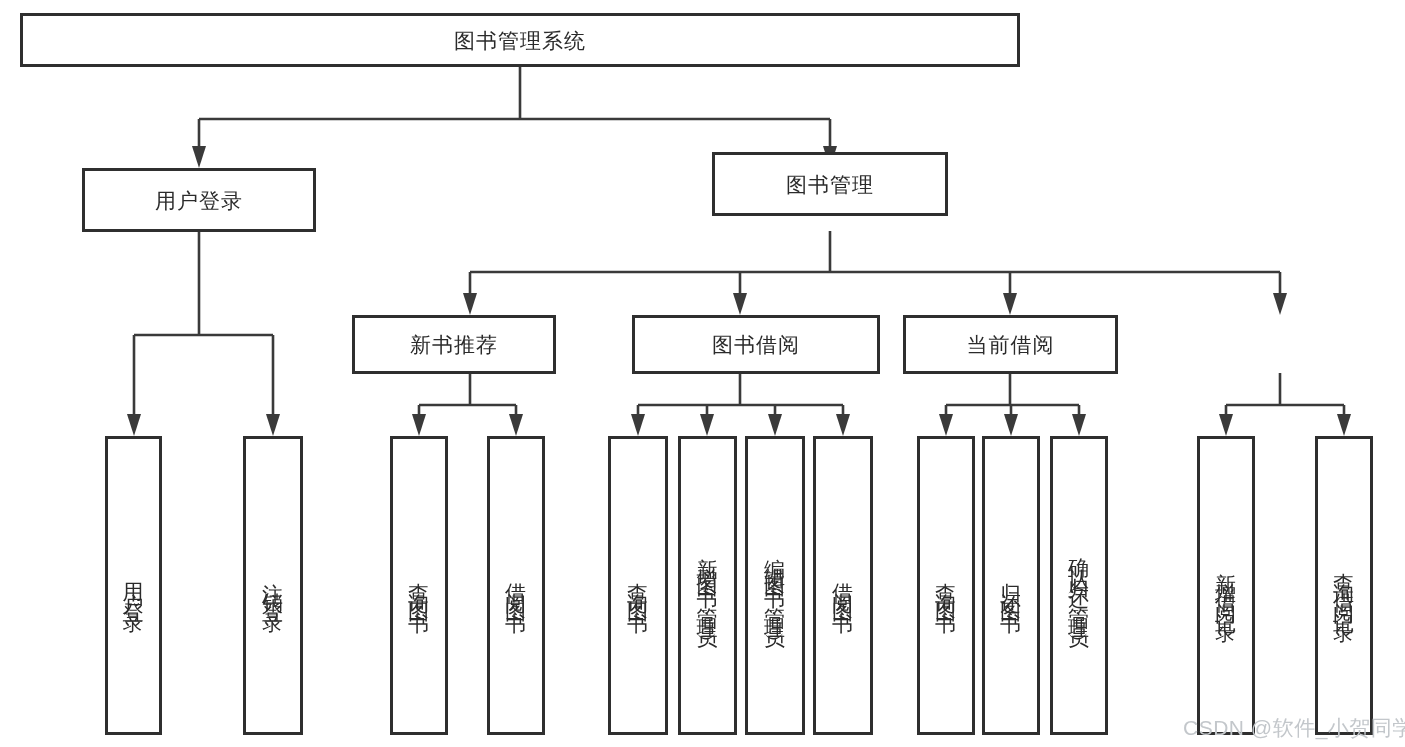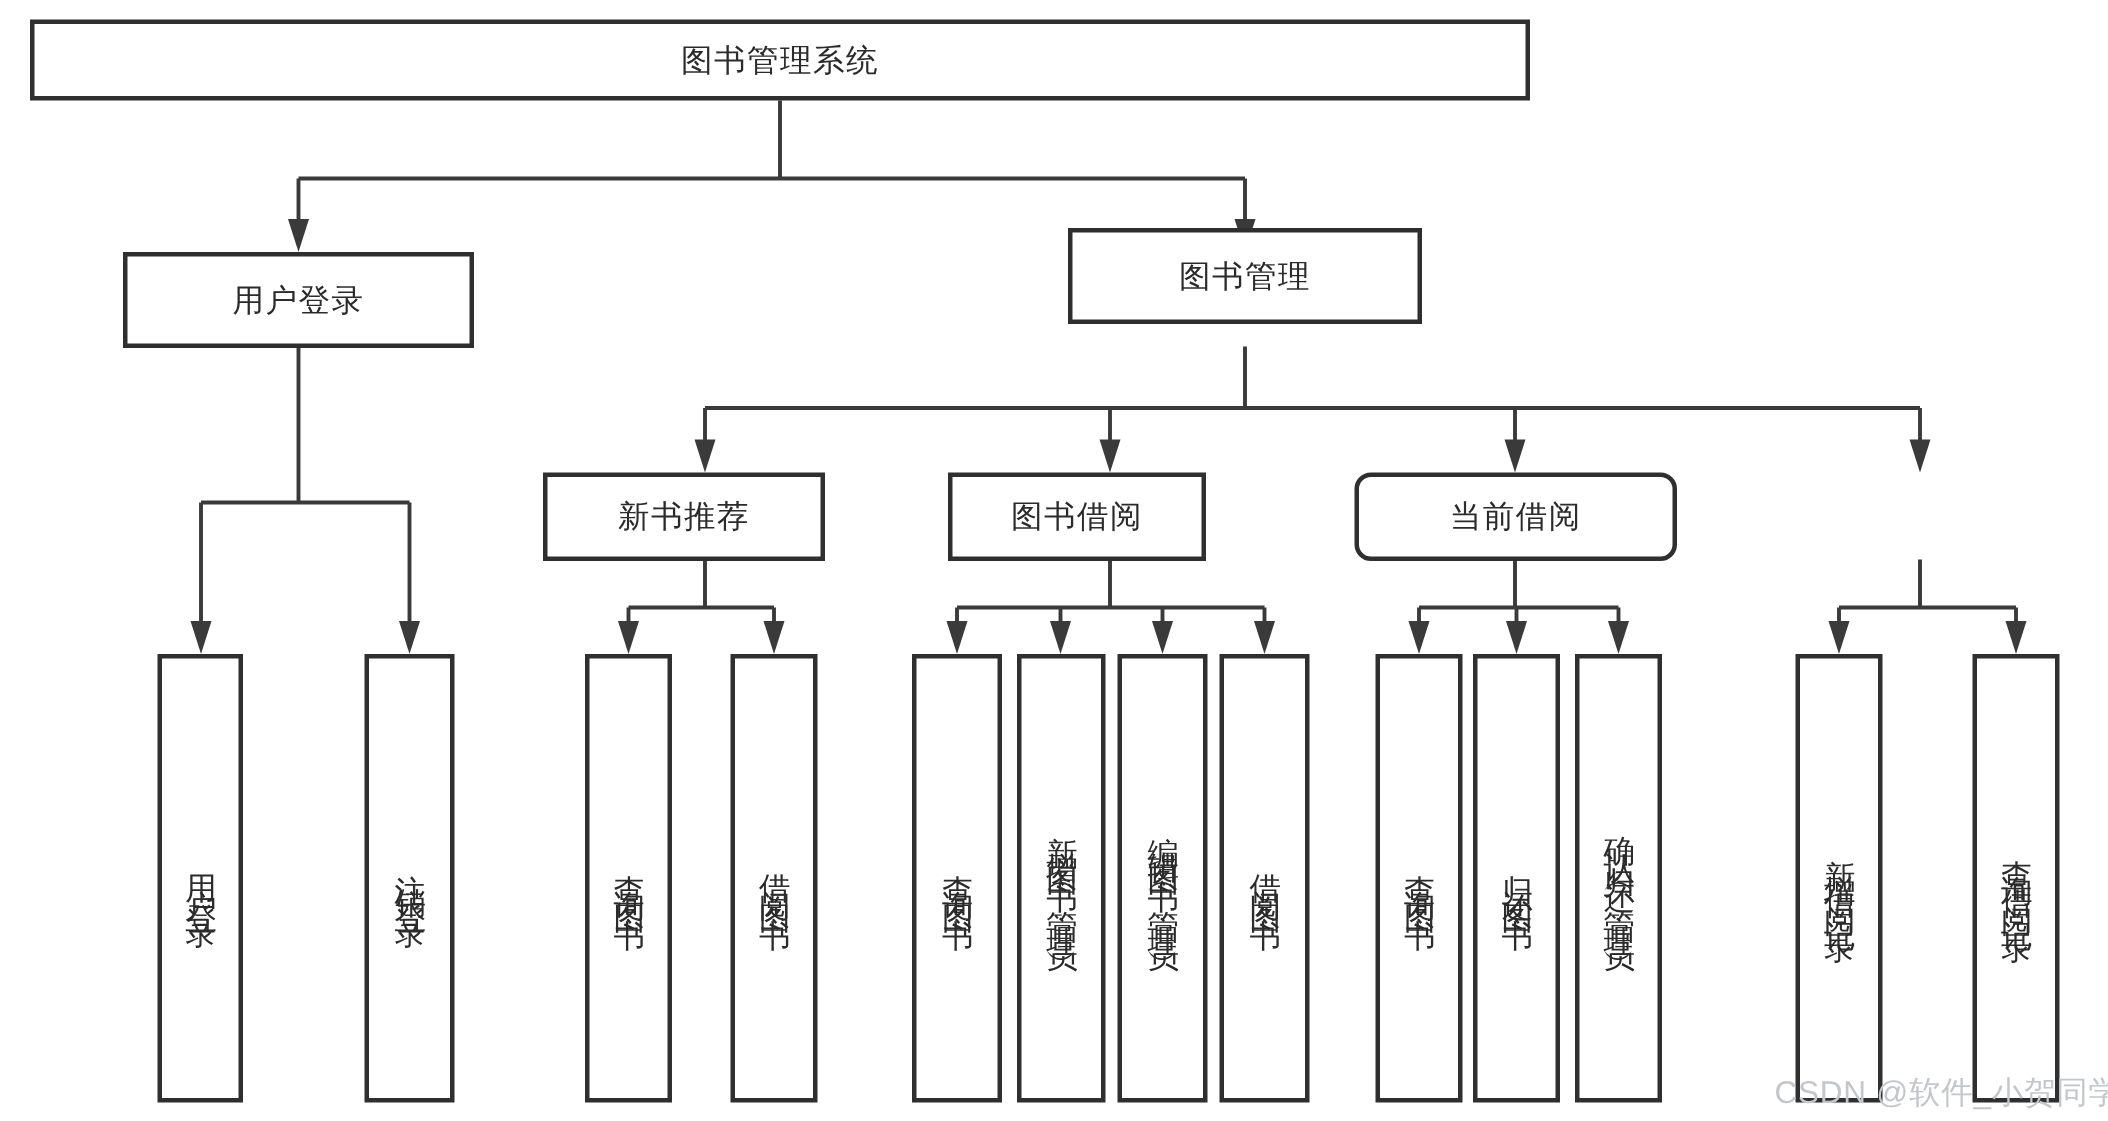--- a/index.html
+++ b/index.html
@@ -137,27 +137,27 @@
     <span>图书管理系统</span>
   </div>
 
   <div class="node" style="left:82px;top:168px;width:234px;height:64px;">
     <span>用户登录</span>
   </div>
   <div class="node" style="left:712px;top:152px;width:236px;height:64px;">
     <span>图书管理</span>
   </div>
 
-  <div class="node" style="left:362px;top:315px;width:188px;height:59px;">
+  <div class="node" style="left:352px;top:315px;width:204px;height:59px;">
     <span>新书推荐</span>
   </div>
-  <div class="node" style="left:632px;top:315px;width:172px;height:59px;">
+  <div class="node" style="left:632px;top:315px;width:248px;height:59px;">
     <span>图书借阅</span>
   </div>
-  <div class="node" style="left:903px;top:315px;width:215px;height:59px;border-radius:11px;">
+  <div class="node" style="left:903px;top:315px;width:215px;height:59px;">
     <span>当前借阅</span>
   </div>
 
   <div class="leaf" style="left:105px;top:436px;width:57px;height:299px;">
     <span class="vtext">用户登录</span>
   </div>
   <div class="leaf" style="left:243px;top:436px;width:60px;height:299px;">
     <span class="vtext">注销登录</span>
   </div>
 

